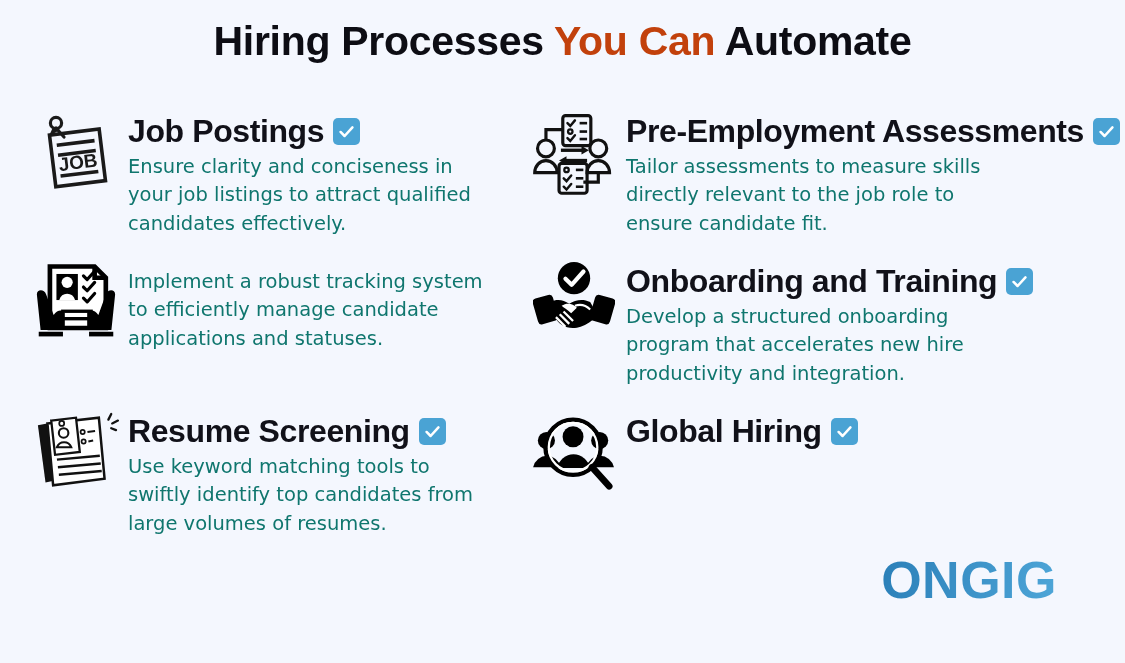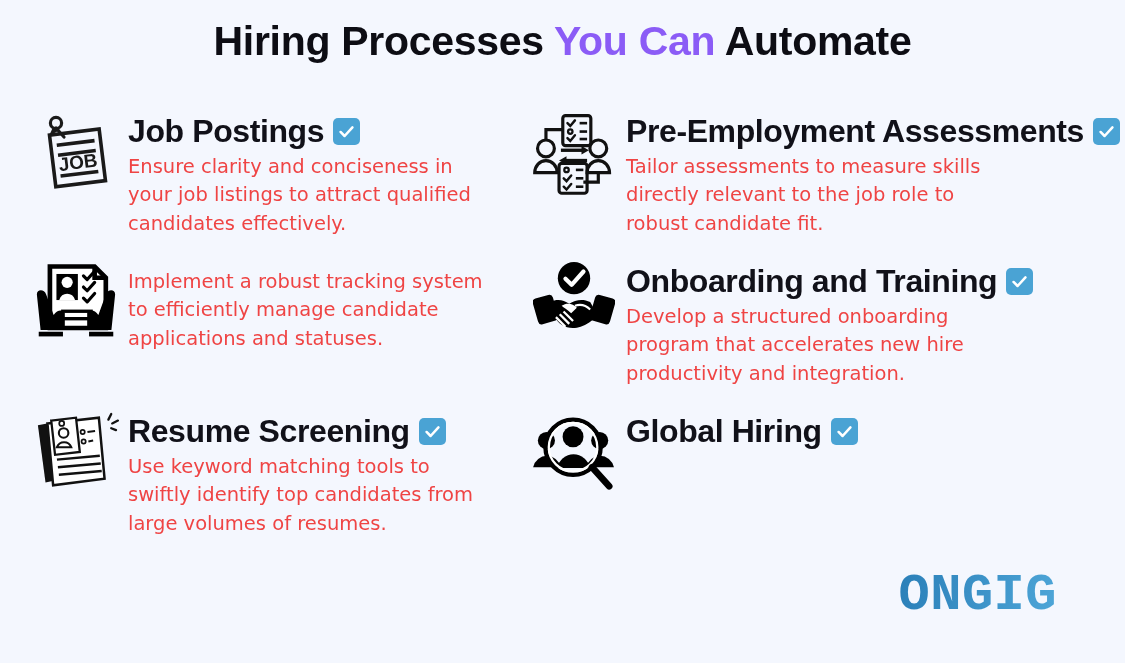--- a/index.html
+++ b/index.html
@@ -24,21 +24,21 @@
     height: 78px;
   }
   .title {
     font-size: 41px;
     font-weight: bold;
     color: #0d0d14;
     letter-spacing: -0.3px;
     line-height: 1.25;
     white-space: nowrap;
   }
-  .title .accent { color: #8b5cf6; }
+  .title .accent { color: #c2410c; }
 
   
   .grid {
     position: absolute;
     top: 104px;
     left: 0;
     width: 1125px;
     display: grid;
     grid-template-columns: 520px 595px;
     grid-template-rows: 150px 150px 150px;
@@ -95,41 +95,41 @@
     display: inline-flex;
     align-items: center;
     justify-content: center;
     flex: none;
   }
   .check-badge svg { display: block; }
 
   .card-desc {
     font-size: 19.5px;
     line-height: 1.45;
-    color: #ef4444;
+    color: #0f766e;
     margin-top: 4px;
     max-width: 370px;
     font-family: "DejaVu Sans", sans-serif;
   }
   .card.right .card-desc { max-width: 380px; }
 
   
   .logo {
     position: absolute;
     right: 68px;
-    bottom: 38px;
+    bottom: 53px;
     font-size: 52px;
     font-weight: bold;
     letter-spacing: 0.5px;
     background: linear-gradient(100deg, #2a7fb8 0%, #3a90c6 45%, #4ea6d8 100%);
     -webkit-background-clip: text;
     background-clip: text;
     color: transparent;
     -webkit-text-fill-color: transparent;
-    font-family: Liberation Mono, monospace;
+    font-family: Liberation Sans, sans-serif;
   }
 
   svg.ic { display: block; }
 </style>
 </head>
 <body>
 
 <div class="title-bar">
   <div class="title"><span>Hiring Processes </span><span class="accent">You Can</span><span> Automate</span></div>
 </div>
@@ -205,21 +205,21 @@
     </div>
     <div class="card-body">
       <div class="card-head">
         <span class="card-title">Pre-Employment Assessments</span>
         <span class="check-badge">
           <svg width="19" height="19" viewBox="0 0 24 24">
               <path d="M4.5 12.6 L9.6 17.7 L19.5 6.8" fill="none" stroke="#ffffff" stroke-width="3.2" stroke-linecap="round" stroke-linejoin="round"></path>
             </svg>
         </span>
       </div>
-      <div class="card-desc">Tailor assessments to measure skills directly relevant to the job role to robust candidate fit.</div>
+      <div class="card-desc">Tailor assessments to measure skills directly relevant to the job role to ensure candidate fit.</div>
     </div>
   </div>
 
   <div class="card">
     <div class="icon-wrap">
       <svg class="ic" width="82" height="78" viewBox="0 0 88 82">
 
         <path d="M16 4 H64 L76 16 V70 H16 Z" fill="#ffffff" stroke="#000" stroke-width="5"></path>
         <path d="M64 4 V16 H76" fill="none" stroke="#000" stroke-width="5"></path>
 

